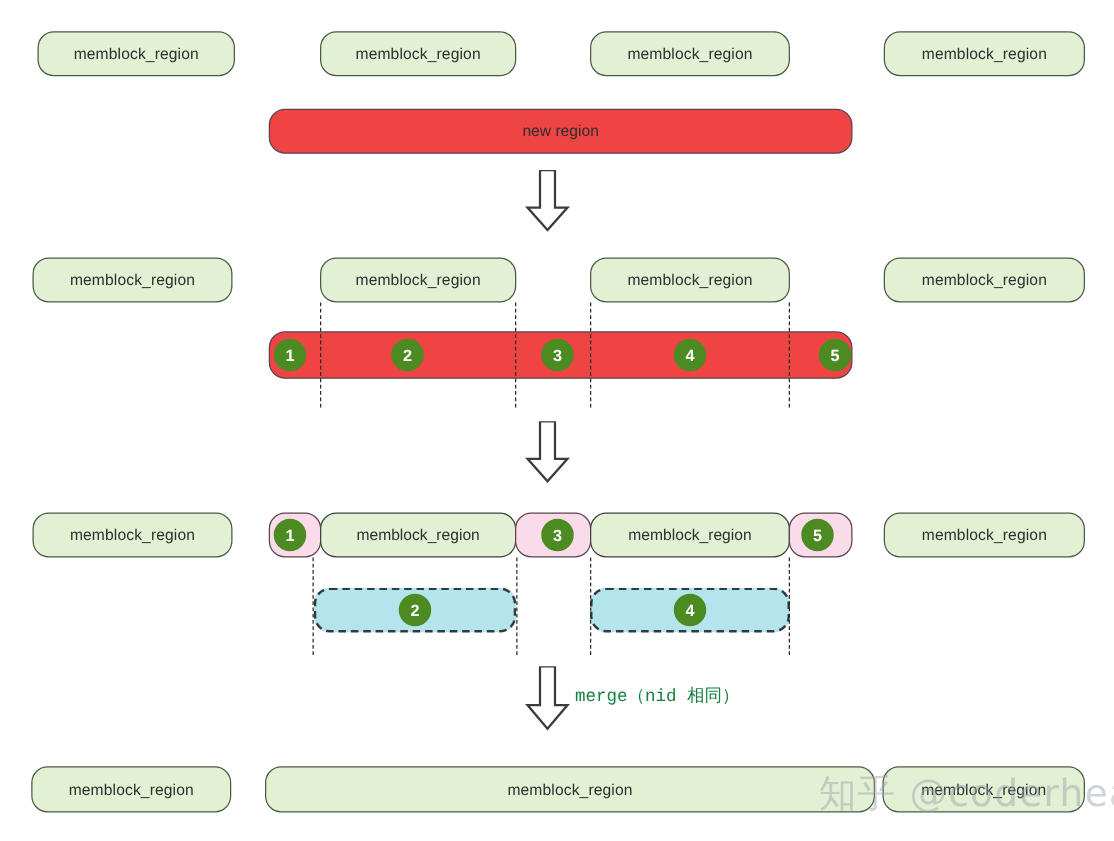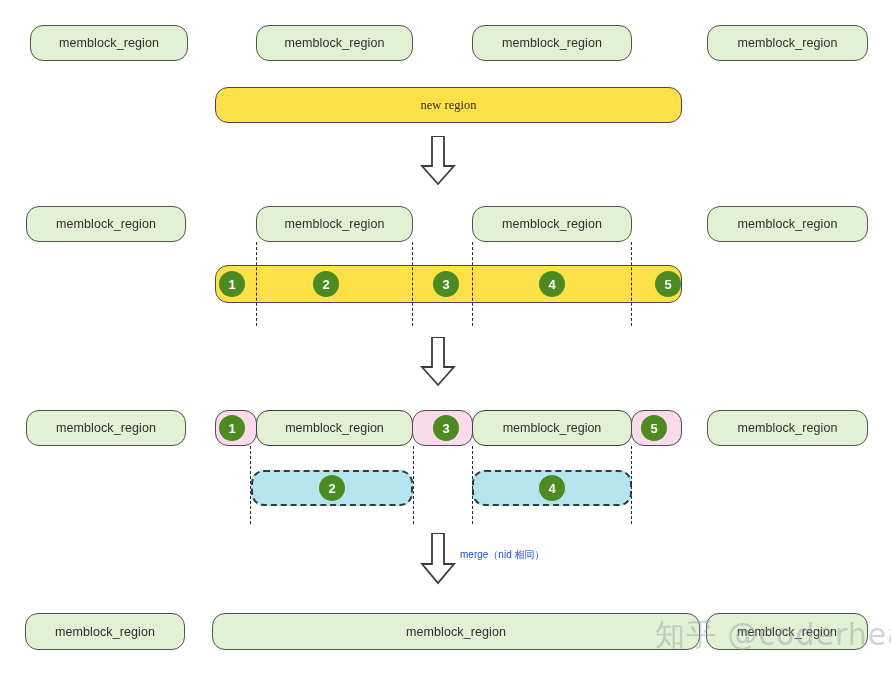--- a/index.html
+++ b/index.html
@@ -29,24 +29,24 @@
     border-top:1.6px solid #3f3f3f;
     border-bottom:1.6px solid #3f3f3f;
     border-left:1.6px solid #3f3f3f;
     border-right:1.6px solid #3f3f3f;
     display:flex;align-items:center;justify-content:center;
     font-size:12.5px;color:#2f2f2f;white-space:nowrap;
   }
 
   
   .pink-bar{
-    background:#fde047;
+    background:#ef4444;
     border:1.7px solid #5a4350;
     display:flex;align-items:center;justify-content:center;
-    font-size:12.5px;color:#2f2f2f;white-space:nowrap;font-family:Liberation Serif, serif;
+    font-size:12.5px;color:#2f2f2f;white-space:nowrap;
   }
   .pink-seg{
     background:#fadbe9;
     border:1.7px solid #5a4350;
   }
 
   
   .cyan-box{
     background:#b4e4ec;
     border:2px dashed #2f3b3d;
@@ -73,24 +73,24 @@
     z-index:2;
   }
 
   
   .arrow{position:absolute;z-index:3;}
   .arrow svg{display:block;}
 
   
   .merge-label{
     position:absolute;
-    font-size:10px;
-    color:#1d4ed8;
+    font-size:14px;
+    color:#15803d;
     white-space:nowrap;
-    font-family:Liberation Sans, sans-serif;
+    font-family:Liberation Mono, monospace;
   }
 
   
   .watermark{
     position:absolute;
     color:rgba(150,160,170,0.45);
     font-size:30px;
     letter-spacing:1px;
     white-space:nowrap;
     z-index:20;

